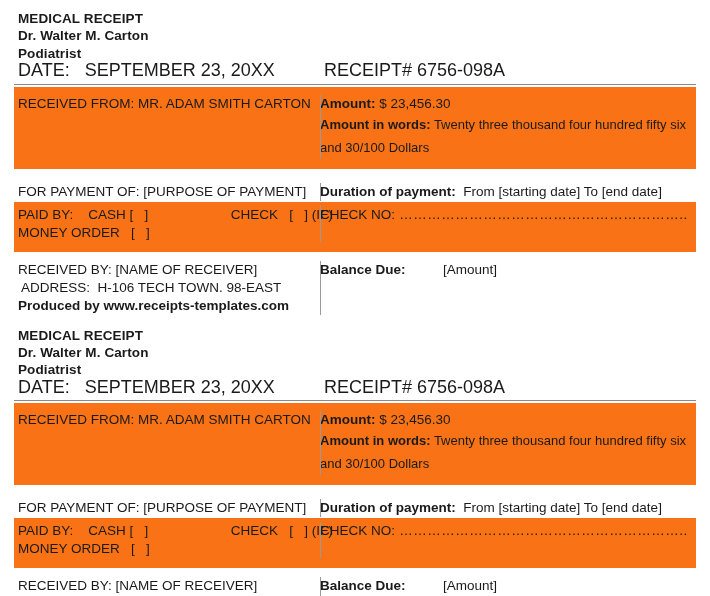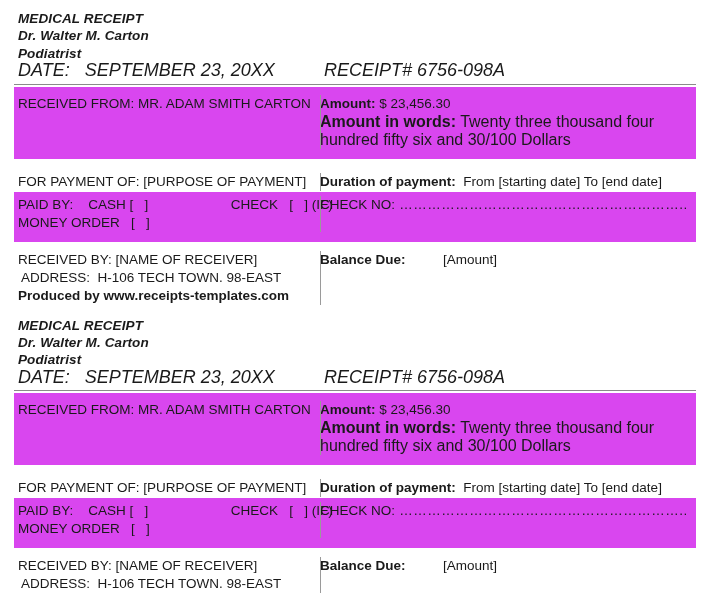--- a/index.html
+++ b/index.html
@@ -20,21 +20,20 @@
     height: 596px;
   }
   .receipt {
     position: relative;
     width: 710px;
   }
 
   
   .hdr {
     padding: 0 0 0 18px;
-    font-style: italic;
   }
   .hdr-line {
     font-size: 13.5px;
     line-height: 17.4px;
     letter-spacing: 0.1px;
     white-space: pre;
   }
   .bold { font-weight: bold; }
 
   .date-row {
@@ -50,21 +49,21 @@
     height: 1px;
     background: #8a8a8a;
     margin: 4px 14px 0 14px;
   }
 
   
   .band {
     position: relative;
     margin: 0 14px 0 14px;
   }
-  .band.shaded { background: #d946ef; }
+  .band.shaded { background: #f97316; }
 
   .cols {
     display: flex;
     position: relative;
   }
   .col-l {
     width: 306px;
     flex: 0 0 306px;
     padding-left: 4px;
     box-sizing: border-box;
@@ -73,22 +72,22 @@
     flex: 1 1 auto;
     padding-left: 0;
     box-sizing: border-box;
   }
   .txt {
     font-size: 13.5px;
     line-height: 18px;
     white-space: pre;
   }
   .txt-wrapped {
-    font-size: 16px;
-    line-height: 18px;
+    font-size: 13px;
+    line-height: 23px;
   }
 
   
   .vdiv {
     position: absolute;
     left: 306px;
     top: 0;
     bottom: 0;
     width: 1px;
     background: #9a9a9a;

